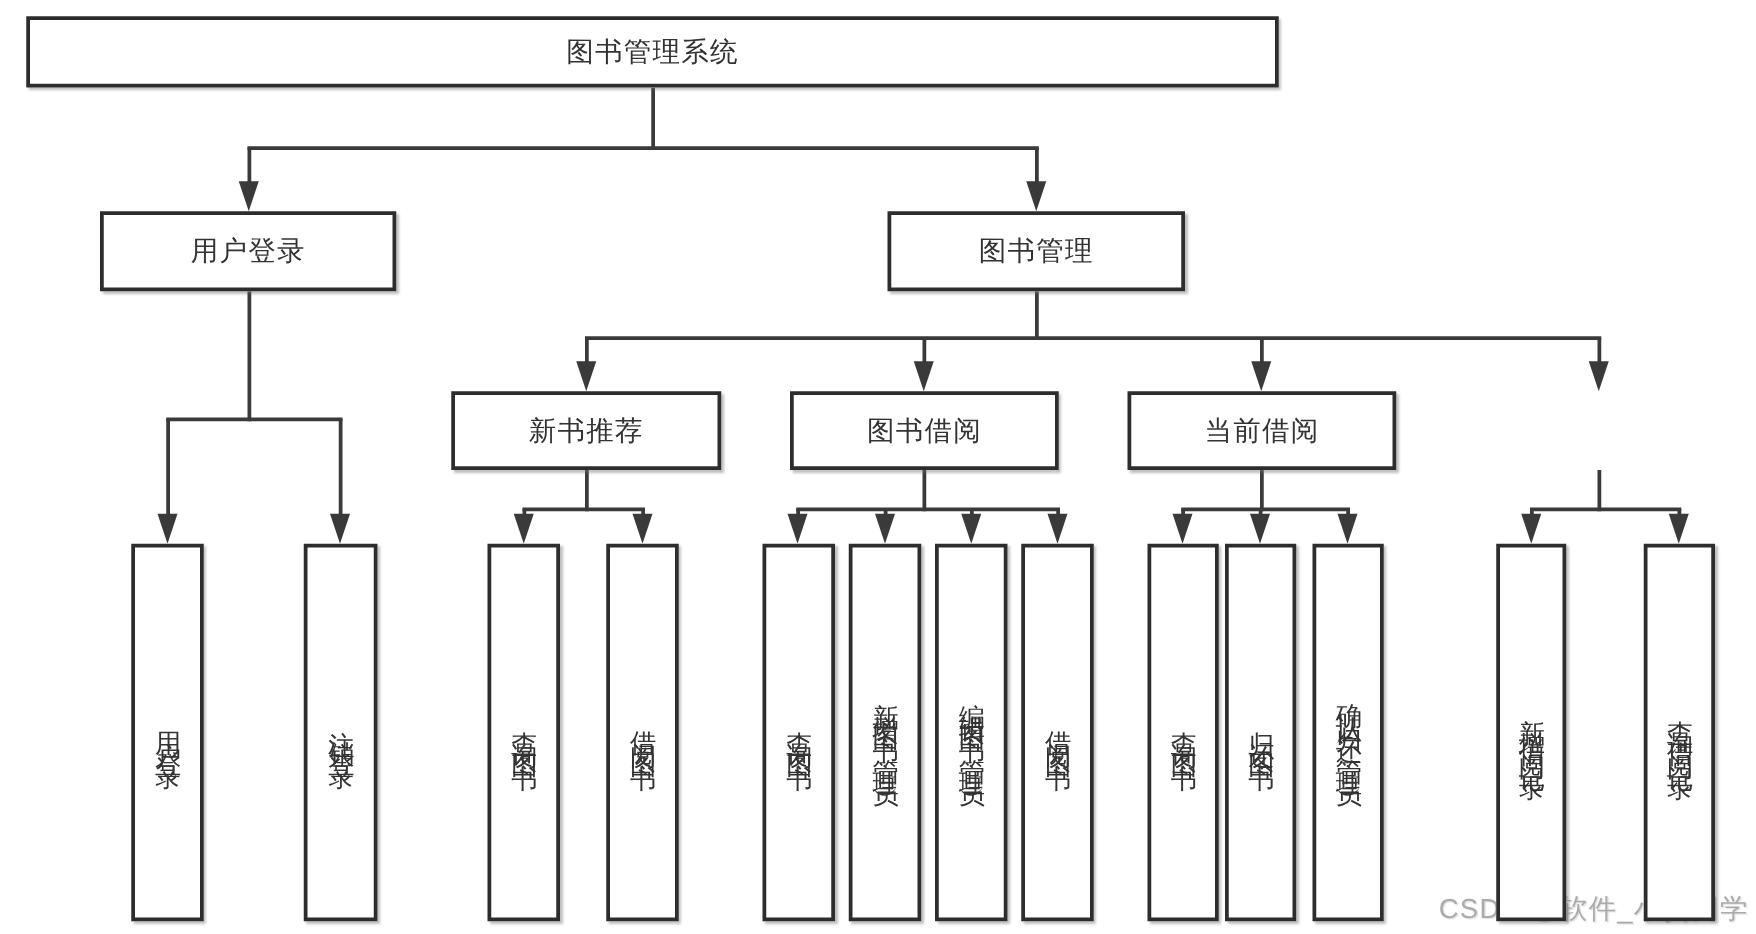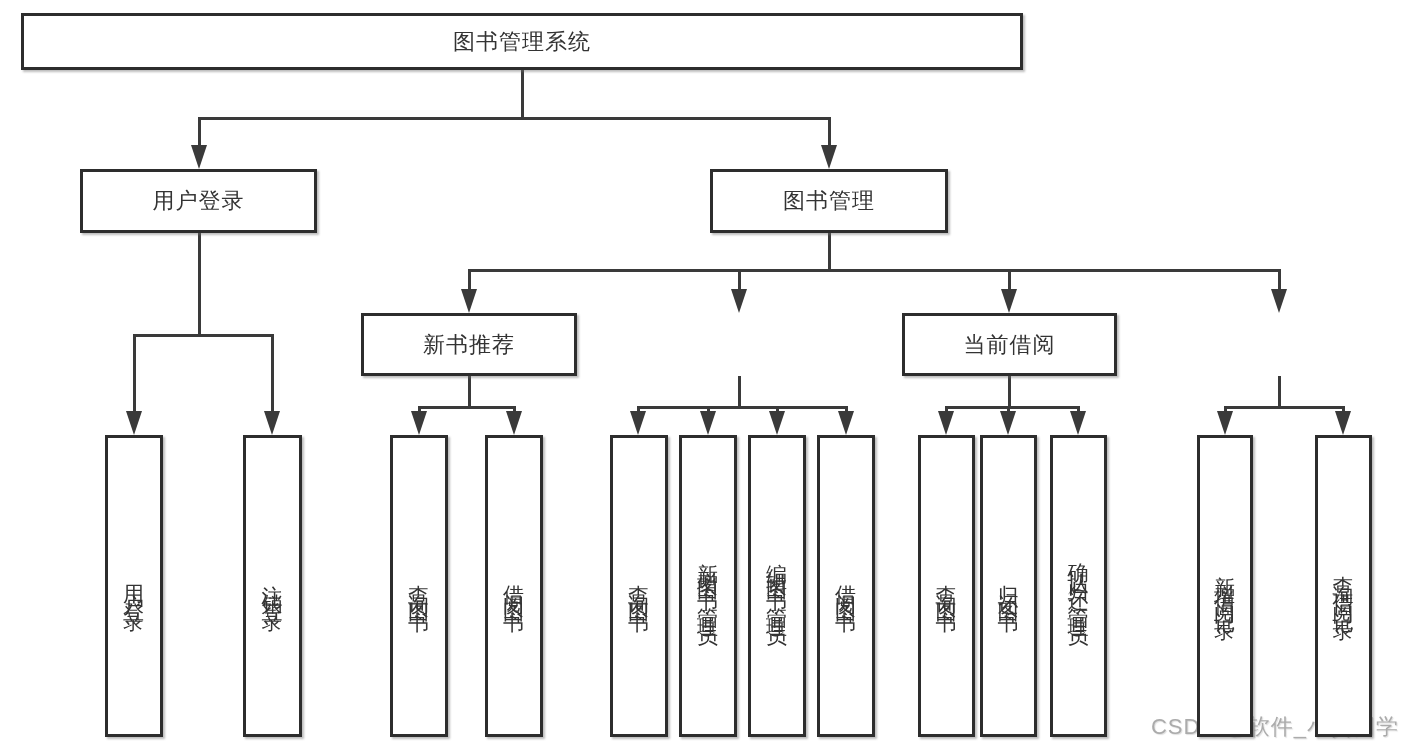--- a/index.html
+++ b/index.html
@@ -124,20 +124,23 @@
     </div>
     <div class="node h" style="left: 80px; top: 169px; width: 237px; height: 64px;">
       <span class="label">用户登录</span>
     </div>
     <div class="node h" style="left: 710px; top: 169px; width: 238px; height: 64px;">
       <span class="label">图书管理</span>
     </div>
     <div class="node h" style="left: 361px; top: 313px; width: 216px; height: 63px;">
       <span class="label">新书推荐</span>
     </div>
+    <div class="node h" style="left: 632px; top: 313px; width: 215px; height: 63px;">
+      <span class="label">图书借阅</span>
+    </div>
     <div class="node h" style="left: 902px; top: 313px; width: 215px; height: 63px;">
       <span class="label">当前借阅</span>
     </div>
     <div class="node v" style="left: 105px; top: 435px; width: 58px; height: 302px;">
       <span class="label">用户登录</span>
     </div>
     <div class="node v" style="left: 243px; top: 435px; width: 59px; height: 302px;">
       <span class="label">注销登录</span>
     </div>
     <div class="node v" style="left: 390px; top: 435px; width: 58px; height: 302px;">

